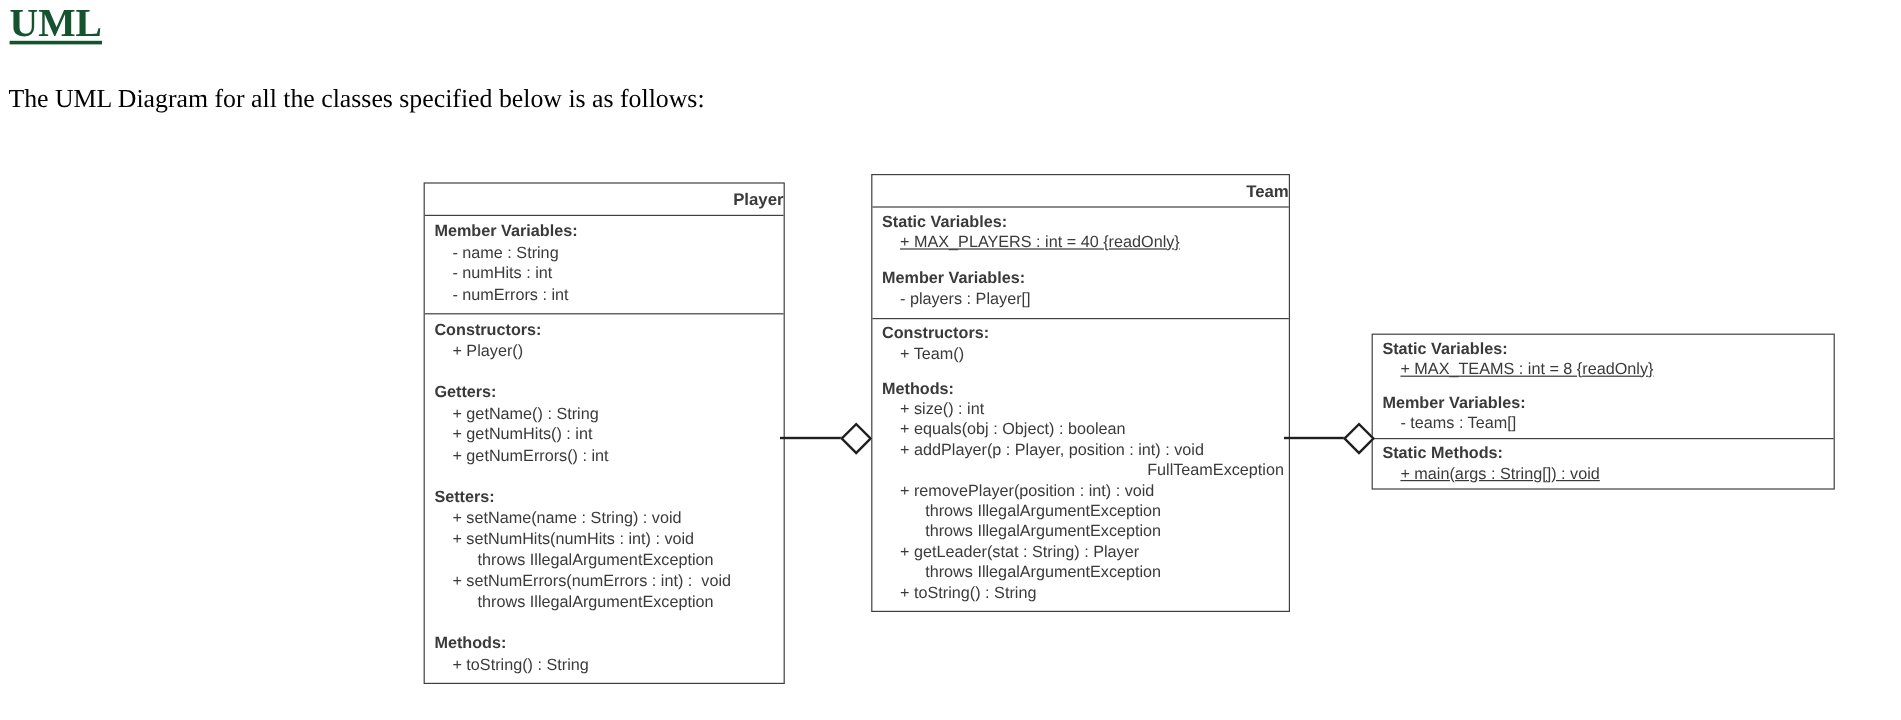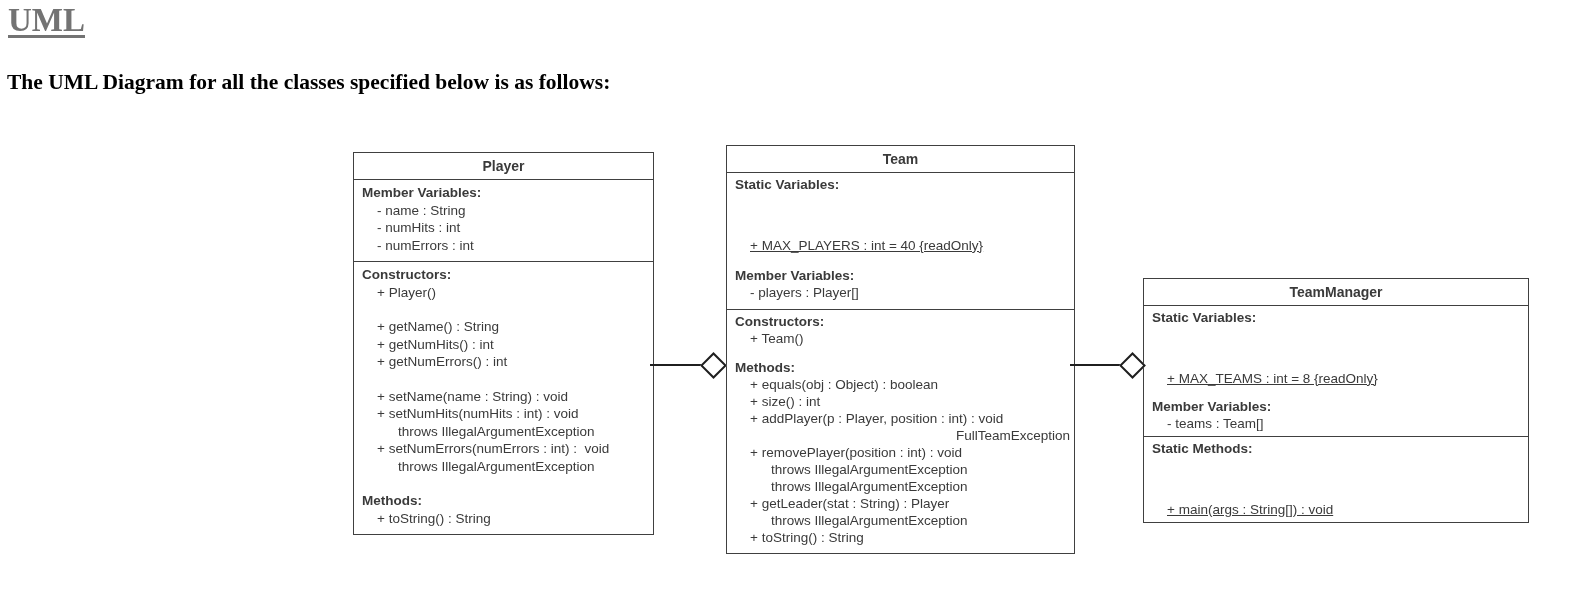--- a/index.html
+++ b/index.html
@@ -6,53 +6,53 @@
   body {
     width: 1584px; height: 600px;
     background: #ffffff;
     position: relative;
     overflow: hidden;
     font-family: "Liberation Sans", sans-serif;
   }
   .page-title {
     position: absolute; left: 8px; top: 2px;
     font-family: "Liberation Serif", serif;
-    font-size: 33px; font-weight: bold; color: #737373;
+    font-size: 33px; font-weight: bold; color: #14532d;
     text-decoration: underline;
     text-decoration-thickness: 3px;
     text-underline-offset: 4px;
     margin: 0;
   }
   .page-subtitle {
     position: absolute; left: 7px; top: 70px;
     font-family: "Liberation Serif", serif;
-    font-size: 21.5px; font-weight: bold; color: #000000;
+    font-size: 21.5px; font-weight: normal; color: #000000;
   }
   .uml-box {
     position: absolute;
     background: #ffffff;
     border: 1.5px solid #404040;
     color: #3a3a3a;
     font-size: 13.5px;
     line-height: 17.5px;
   }
   .uml-class-title {
-    font-weight: bold; font-size: 14px; text-align: center;
+    font-weight: bold; font-size: 14px; text-align: right;
     height: 26px; line-height: 26px;
     border-bottom: 1.5px solid #404040;
     color: #3a3a3a;
   }
   .uml-compartment { padding: 4px 4px 7px 0; }
   .uml-compartment + .uml-compartment { border-top: 1.5px solid #404040; }
   .uml-section + .uml-section { margin-top: 17px; }
   .sec-header { font-weight: bold; padding-left: 8px; white-space: pre; }
   .uml-item { padding-left: 23px; white-space: pre; }
   .uml-item.lvl2 { padding-left: 44px; }
   .uml-item.lvl3 { padding-left: 52px; text-align: right; }
-  .uml-item.u-static { text-decoration: underline; margin-top: 44px; }
+  .uml-item.u-static { text-decoration: underline; }
 
   #class-box-0 { left: 353px; top: 152px; width: 299px; }
   #class-box-1 { left: 726px; top: 145px; width: 347px; line-height: 16.9px; }
   #class-box-1 .uml-section + .uml-section { margin-top: 13px; }
   #class-box-2 { left: 1143px; top: 278px; width: 384px; line-height: 16.5px; }
   #class-box-2 .uml-section + .uml-section { margin-top: 12px; }
   #class-box-2 .uml-compartment { padding-bottom: 4px; }
 
   .connector-line { position: absolute; height: 2px; background: #1f1f1f; }
   #connector-line-0 { left: 650px; top: 364px; width: 58px; }
@@ -81,25 +81,27 @@
           <div class="uml-item lvl1">- numHits : int</div>
           <div class="uml-item lvl1">- numErrors : int</div>
         </div>
       </div>
       <div class="uml-compartment">
         <div class="uml-section">
           <div class="sec-header">Constructors:</div>
           <div class="uml-item lvl1">+ Player()</div>
         </div>
         <div class="uml-section">
+          <div class="sec-header">Getters:</div>
           <div class="uml-item lvl1">+ getName() : String</div>
           <div class="uml-item lvl1">+ getNumHits() : int</div>
           <div class="uml-item lvl1">+ getNumErrors() : int</div>
         </div>
         <div class="uml-section">
+          <div class="sec-header">Setters:</div>
           <div class="uml-item lvl1">+ setName(name : String) : void</div>
           <div class="uml-item lvl1">+ setNumHits(numHits : int) : void</div>
           <div class="uml-item lvl2">throws IllegalArgumentException</div>
           <div class="uml-item lvl1">+ setNumErrors(numErrors : int) :  void</div>
           <div class="uml-item lvl2">throws IllegalArgumentException</div>
         </div>
         <div class="uml-section">
           <div class="sec-header">Methods:</div>
           <div class="uml-item lvl1">+ toString() : String</div>
         </div>
@@ -120,37 +122,36 @@
           <div class="uml-item lvl1">- players : Player[]</div>
         </div>
       </div>
       <div class="uml-compartment">
         <div class="uml-section">
           <div class="sec-header">Constructors:</div>
           <div class="uml-item lvl1">+ Team()</div>
         </div>
         <div class="uml-section">
           <div class="sec-header">Methods:</div>
+          <div class="uml-item lvl1">+ size() : int</div>
           <div class="uml-item lvl1">+ equals(obj : Object) : boolean</div>
-          <div class="uml-item lvl1">+ size() : int</div>
           <div class="uml-item lvl1">+ addPlayer(p : Player, position : int) : void</div>
           <div class="uml-item lvl3">FullTeamException</div>
           <div class="uml-item lvl1">+ removePlayer(position : int) : void</div>
           <div class="uml-item lvl2">throws IllegalArgumentException</div>
           <div class="uml-item lvl2">throws IllegalArgumentException</div>
           <div class="uml-item lvl1">+ getLeader(stat : String) : Player</div>
           <div class="uml-item lvl2">throws IllegalArgumentException</div>
           <div class="uml-item lvl1">+ toString() : String</div>
         </div>
       </div>
     </div>
 </div>
 
 <div class="uml-box" id="class-box-2">
-  <div class="uml-class-title">TeamManager</div>
   <div class="uml-body">
       <div class="uml-compartment">
         <div class="uml-section">
           <div class="sec-header">Static Variables:</div>
           <div class="uml-item lvl1 u-static">+ MAX_TEAMS : int = 8 {readOnly}</div>
         </div>
         <div class="uml-section">
           <div class="sec-header">Member Variables:</div>
           <div class="uml-item lvl1">- teams : Team[]</div>
         </div>

